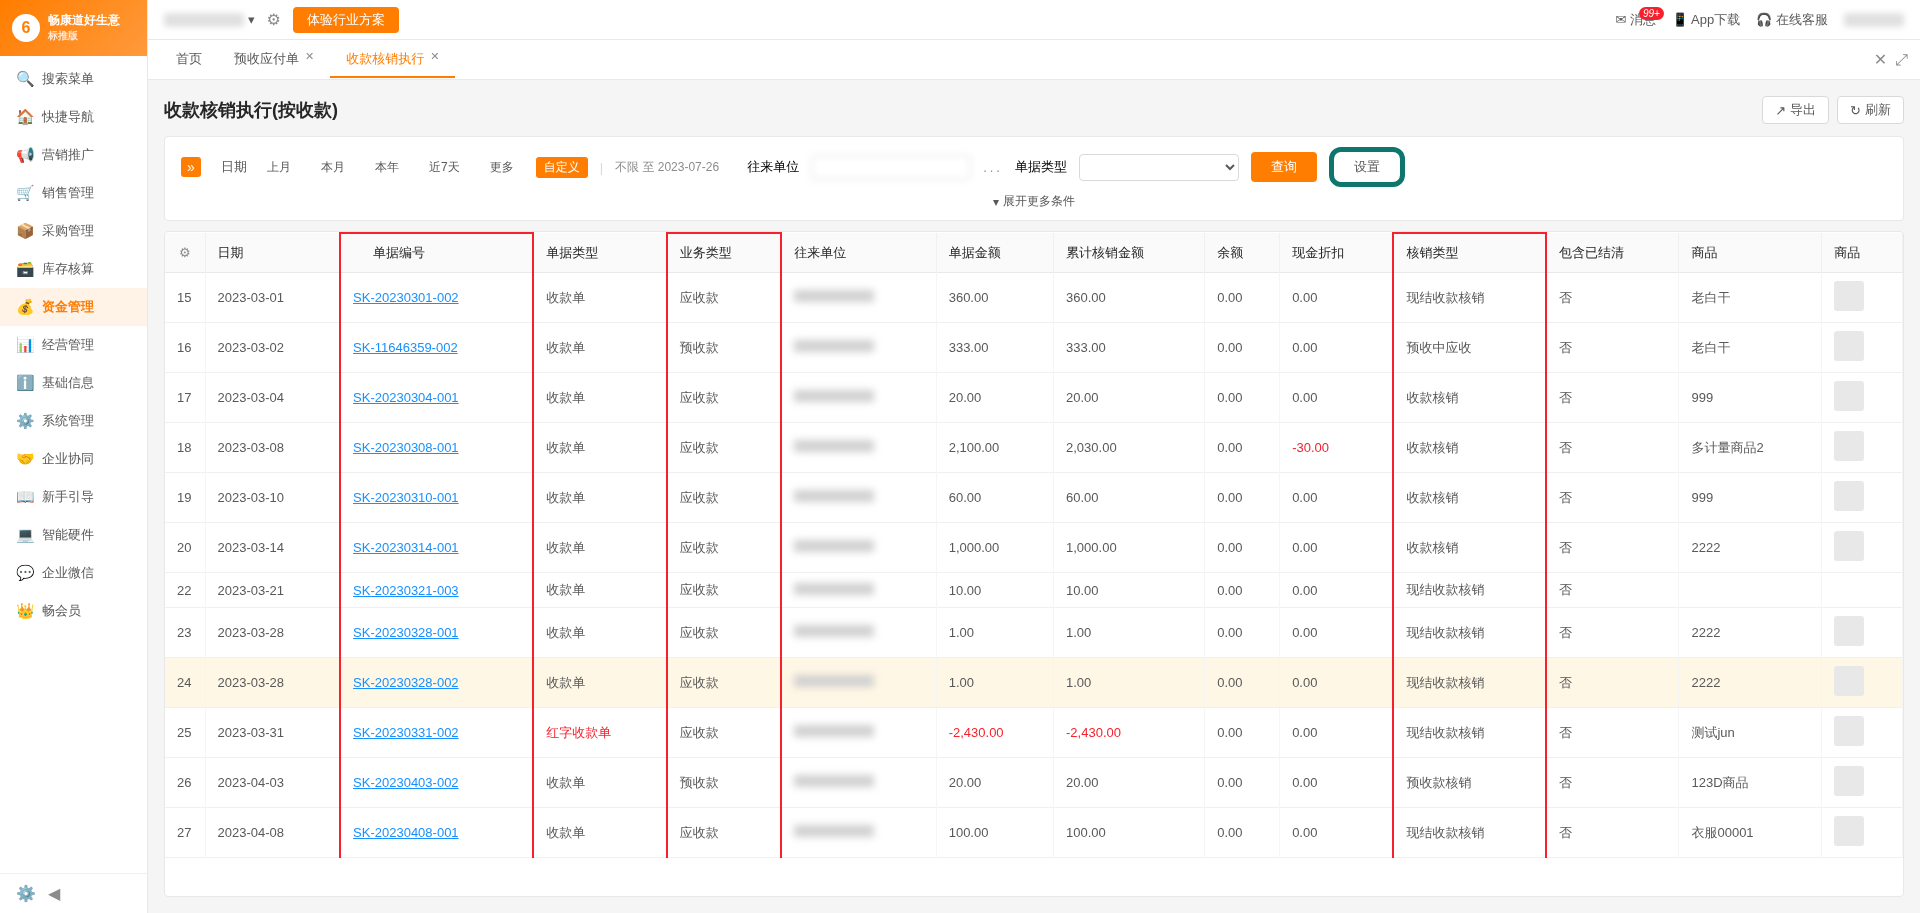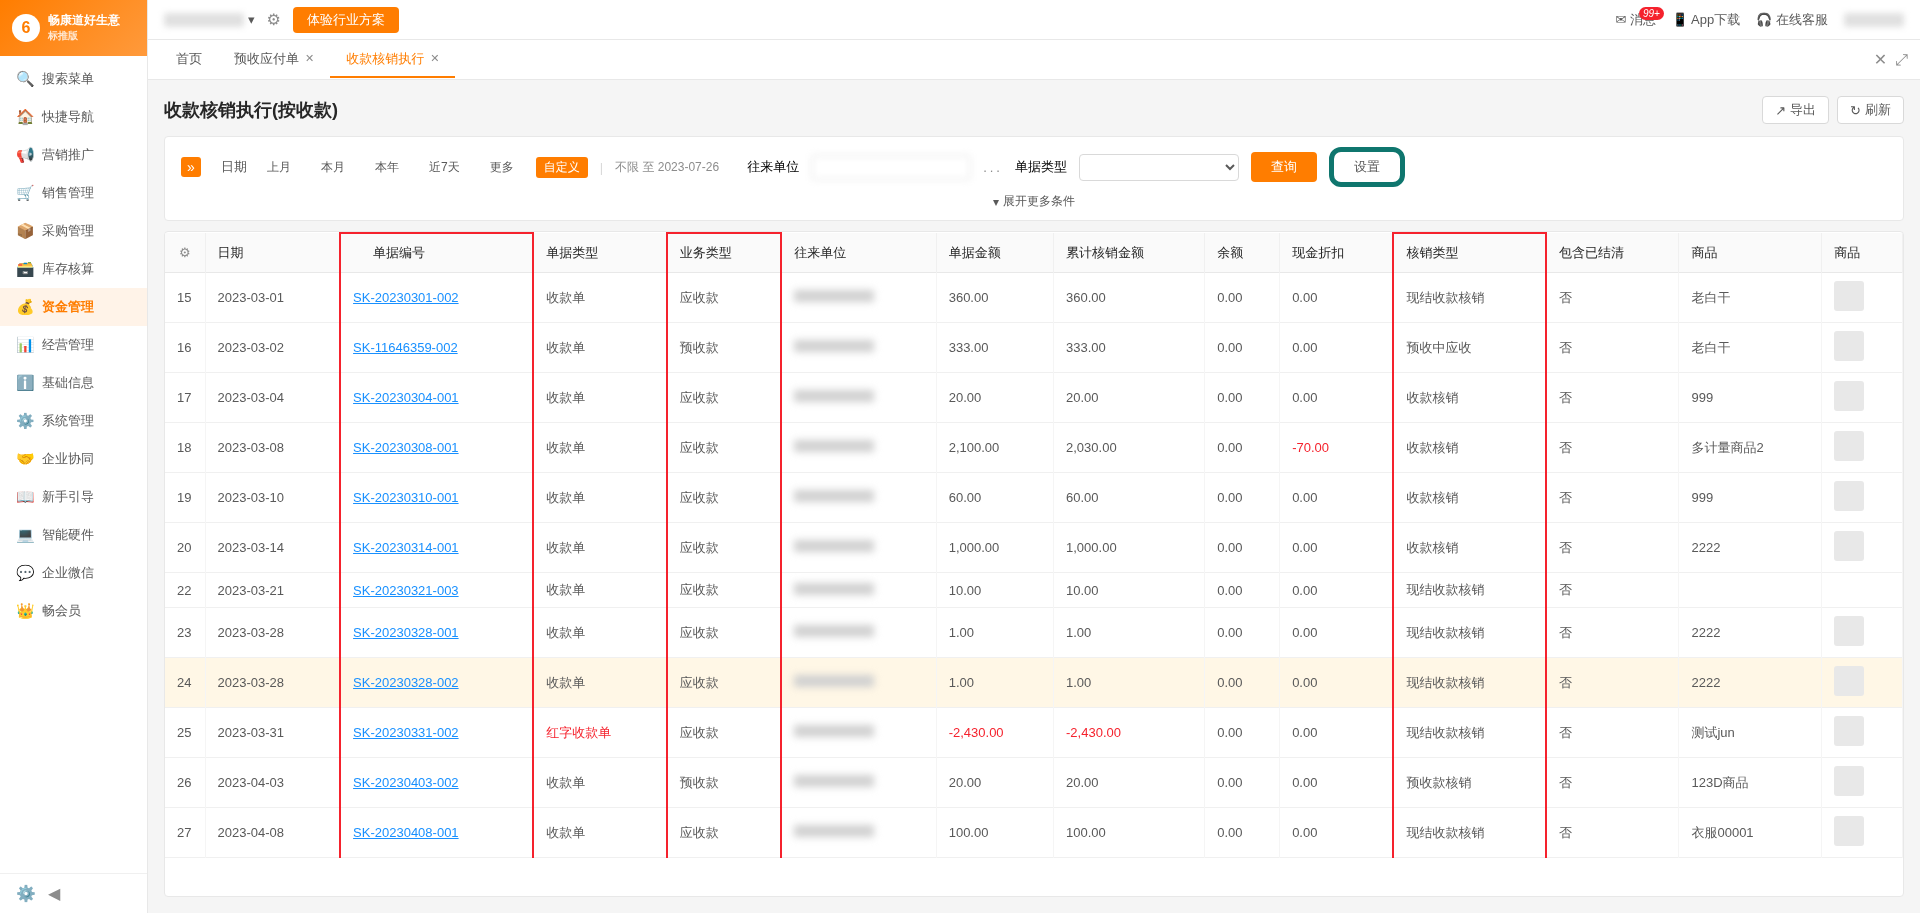--- a/index.html
+++ b/index.html
@@ -100,21 +100,21 @@
       padding: 0 12px;
       height: 40px;
       gap: 0;
     }
     .tab {
       padding: 8px 16px;
       cursor: pointer;
       color: #595959;
       font-size: 13px;
       border-bottom: 2px solid transparent;
-      display: flex; align-items: center; gap: 6px;
+      display: flex; gap: 6px;
       white-space: nowrap;
     }
     .tab.active { color: #ff7d00; border-bottom: 2px solid #ff7d00; font-weight: 500; }
     .tab .tab-close { color: #8c8c8c; font-size: 11px; cursor: pointer; }
     .tab-bar-right { margin-left: auto; display: flex; align-items: center; gap: 8px; color: #8c8c8c; font-size: 16px; }
 
     
     .page-content { flex: 1; padding: 16px; overflow: hidden; display: flex; flex-direction: column; background: #f5f5f5; }
 
     
@@ -498,21 +498,21 @@
             <tr>
               <td>18</td>
               <td>2023-03-08</td>
               <td class="link col-order-no">SK-20230308-001</td>
               <td>收款单</td>
               <td class="col-biz-type">应收款</td>
               <td class="blurred"><span style="display:inline-block;width:80px;background:#d0d0d0;height:12px;border-radius:2px;filter:blur(2px);"></span></td>
               <td>2,100.00</td>
               <td>2,030.00</td>
               <td>0.00</td>
-              <td class="negative">-70.00</td>
+              <td class="negative">-30.00</td>
               <td class="col-verify-type">收款核销</td>
               <td>否</td>
               <td>多计量商品2</td>
               <td><span style="display:inline-block;width:30px;height:30px;background:#e8e8e8;border-radius:3px;"></span></td>
             </tr>
             <tr>
               <td>19</td>
               <td>2023-03-10</td>
               <td class="link col-order-no">SK-20230310-001</td>
               <td>收款单</td>

